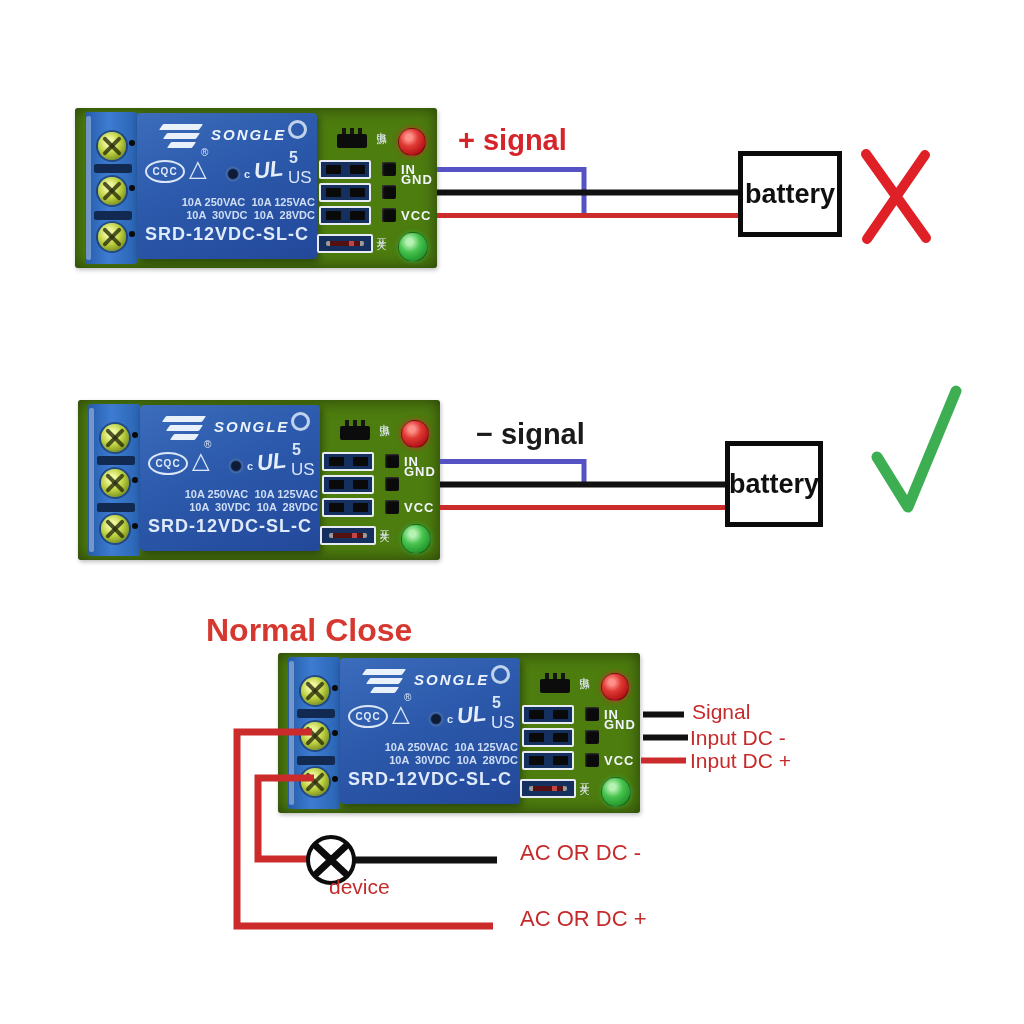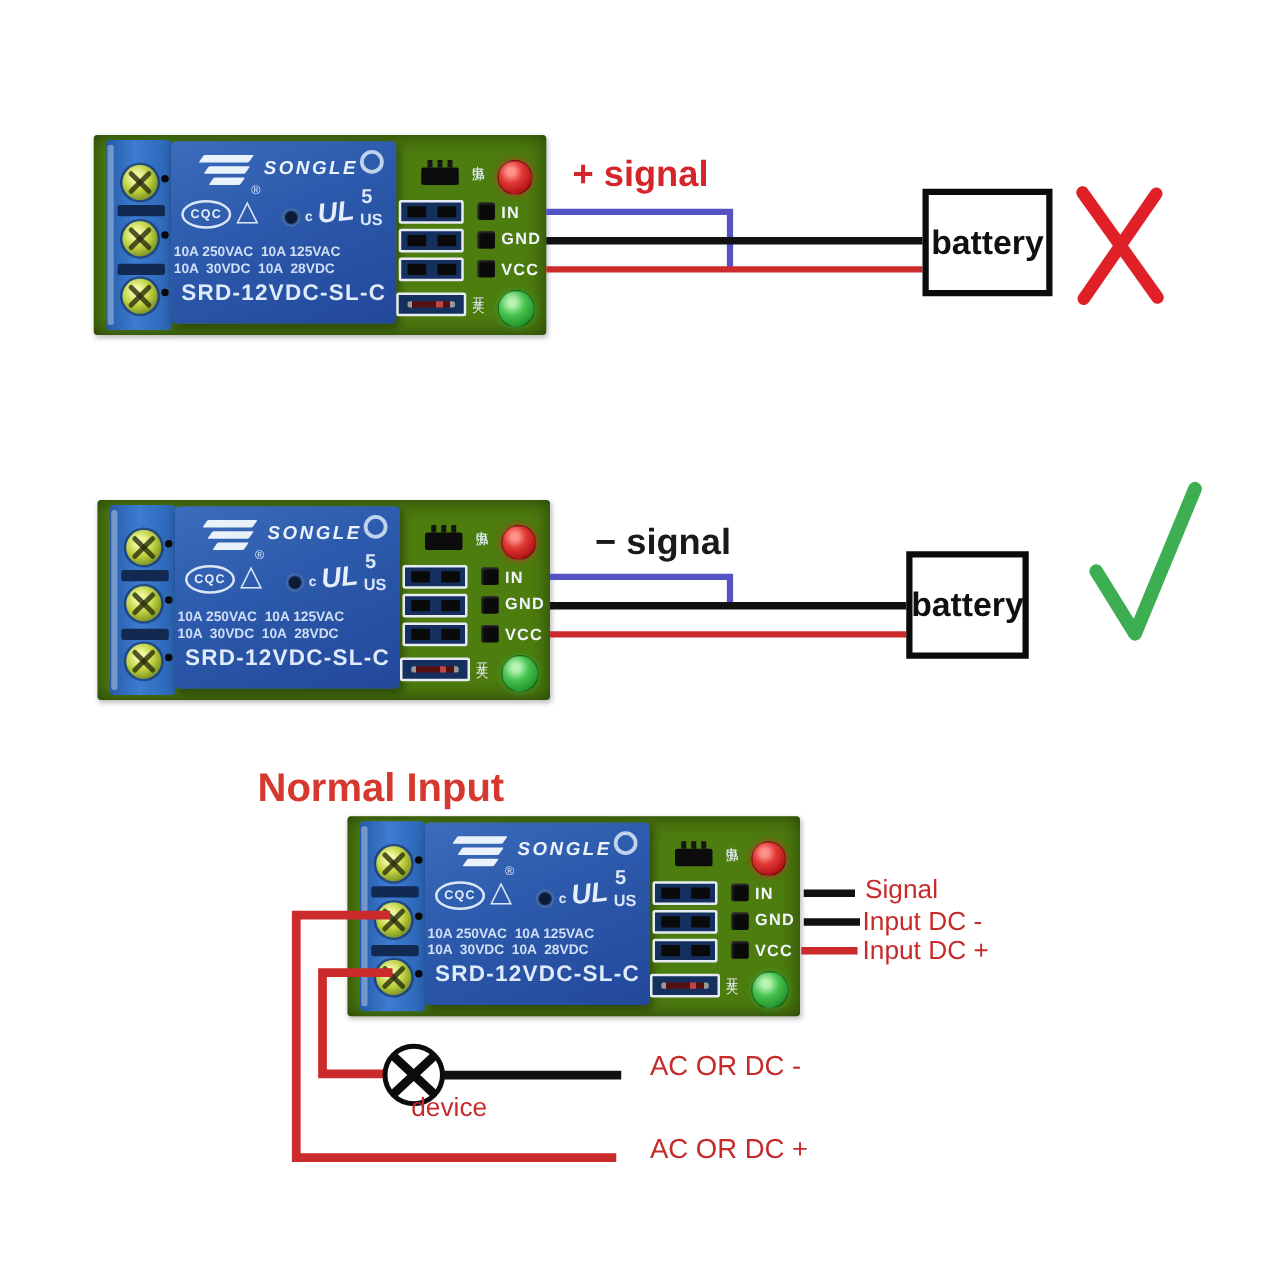--- a/index.html
+++ b/index.html
@@ -48,22 +48,22 @@
   .cqc   { position:absolute; left:8px; top:47px; width:40px; height:23px; border:2px solid #dbe7f7;
            border-radius:50%; font-size:10px; font-weight:700; text-align:center; line-height:19px;
            letter-spacing:1px; color:#e2ecfa; }
   .tri   { position:absolute; left:52px; top:42px; font-size:23px; color:#dbe7f7; }
   .hole  { position:absolute; left:88px; top:53px; width:16px; height:16px; border-radius:50%;
            background:radial-gradient(circle,#0d1b36 0 38%,#446fb8 55%,#16335f 100%); }
   .ulc   { position:absolute; left:107px; top:55px; font-size:11px; font-weight:700; }
   .ulmark{ position:absolute; left:117px; top:44px; font-size:22px; font-weight:700; font-style:italic;
            transform:rotate(-6deg); color:#e6eefb; }
   .ul5   { position:absolute; left:152px; top:36px; font-size:16px; font-weight:700; }
-  .ulus  { position:absolute; left:151px; top:55px; font-size:13px; font-weight:700; }
-  .r1,.r2{ position:absolute; left:2px; right:2px; text-align:left; font-size:11px; font-weight:700;
+  .ulus  { position:absolute; left:151px; top:55px; font-size:17px; font-weight:400; }
+  .r1,.r2{ position:absolute; left:2px; right:2px; text-align:right; font-size:11px; font-weight:700;
            white-space:pre; color:#cfdef5; }
   .r1 { top:83px; } .r2 { top:96px; }
   .model { position:absolute; left:0; right:0; top:111px; text-align:center; font-size:18px;
            font-weight:700; letter-spacing:1px; color:#dfeafa; }
 
   .transistor { position:absolute; left:262px; top:26px; width:30px; height:14px; background:#0c0c0c; border-radius:2px; }
   .transistor::before { content:""; position:absolute; top:-6px; left:5px; width:4px; height:6px;
            background:#151515; box-shadow:8px 0 #151515, 16px 0 #151515; }
   .cn { position:absolute; writing-mode:vertical-rl; font-size:10px; letter-spacing:2px; color:#e4ecf8; }
   .cn-power  { left:299px; top:16px; }
@@ -80,21 +80,21 @@
   .pad i { width:15px; height:9px; background:#0a0a0a; border-radius:1px; }
   .p1 { top:52px; } .p2 { top:75px; } .p3 { top:98px; }
   .dpad { position:absolute; left:242px; top:126px; width:56px; height:19px; border:2px solid #e7ecf4;
           background:#15305e; border-radius:2px; }
   .dpad i { position:absolute; left:7px; top:5px; width:38px; height:5px; border-radius:2px;
           background:linear-gradient(90deg,#9a9a9a 0 10%,#551111 10% 60%,#c04545 60% 74%,#551111 74% 90%,#9a9a9a 90%); }
   .pin { position:absolute; left:307px; width:14px; height:14px; background:#0a0a0a; border-radius:2px;
          box-shadow:inset 1px 1px 2px #3a3a3a; }
   .q1 { top:54px; } .q2 { top:77px; } .q3 { top:100px; }
   .pinlab { position:absolute; left:326px; font-size:13px; font-weight:700; letter-spacing:1px; color:#f2f6fc; }
-  .lab1 { top:54px; } .lab2 { top:75px; } .lab3 { top:100px; }
+  .lab1 { top:54px; } .lab2 { top:64px; } .lab3 { top:100px; }
 
   
   svg.overlay { position:absolute; left:0; top:0; width:1024px; height:1024px; }
   .battery { position:absolute; background:#fff; border:5px solid #0b0b0b; display:flex;
              align-items:center; justify-content:center; font-size:27px; font-weight:700; color:#101010; }
   #battery-wrong   { left:738px; top:151px; width:104px; height:86px; }
   #battery-correct { left:725px; top:441px; width:98px;  height:86px; }
 
   .lbl { position:absolute; white-space:nowrap; }
   #lbl-plus-signal  { left:458px; top:124px; font-size:29px; font-weight:700; color:#d5252b; }
@@ -321,21 +321,21 @@
       <circle cx="331" cy="860" r="23" fill="#ffffff" stroke="#0c0c0c" stroke-width="4"></circle>
       <path d="M316 846 L346 874 M346 846 L316 874" fill="none" stroke="#0c0c0c" stroke-width="7" stroke-linecap="round"></path>
     </g>
   </svg>
 
   <div id="battery-wrong" class="battery">battery</div>
   <div id="battery-correct" class="battery">battery</div>
 
   <div id="lbl-plus-signal" class="lbl">+ signal</div>
   <div id="lbl-minus-signal" class="lbl">− signal</div>
-  <div id="lbl-normal-close" class="lbl">Normal Input</div>
+  <div id="lbl-normal-close" class="lbl">Normal Close</div>
   <div id="lbl-signal" class="lbl redlbl">Signal</div>
   <div id="lbl-input-dc-minus" class="lbl redlbl">Input DC -</div>
   <div id="lbl-input-dc-plus" class="lbl redlbl">Input DC +</div>
   <div id="lbl-ac-dc-minus" class="lbl redlbl">AC OR DC -</div>
   <div id="lbl-ac-dc-plus" class="lbl redlbl">AC OR DC +</div>
   <div id="lbl-device" class="lbl redlbl">device</div>
 
 </div>
 
 </body></html>

